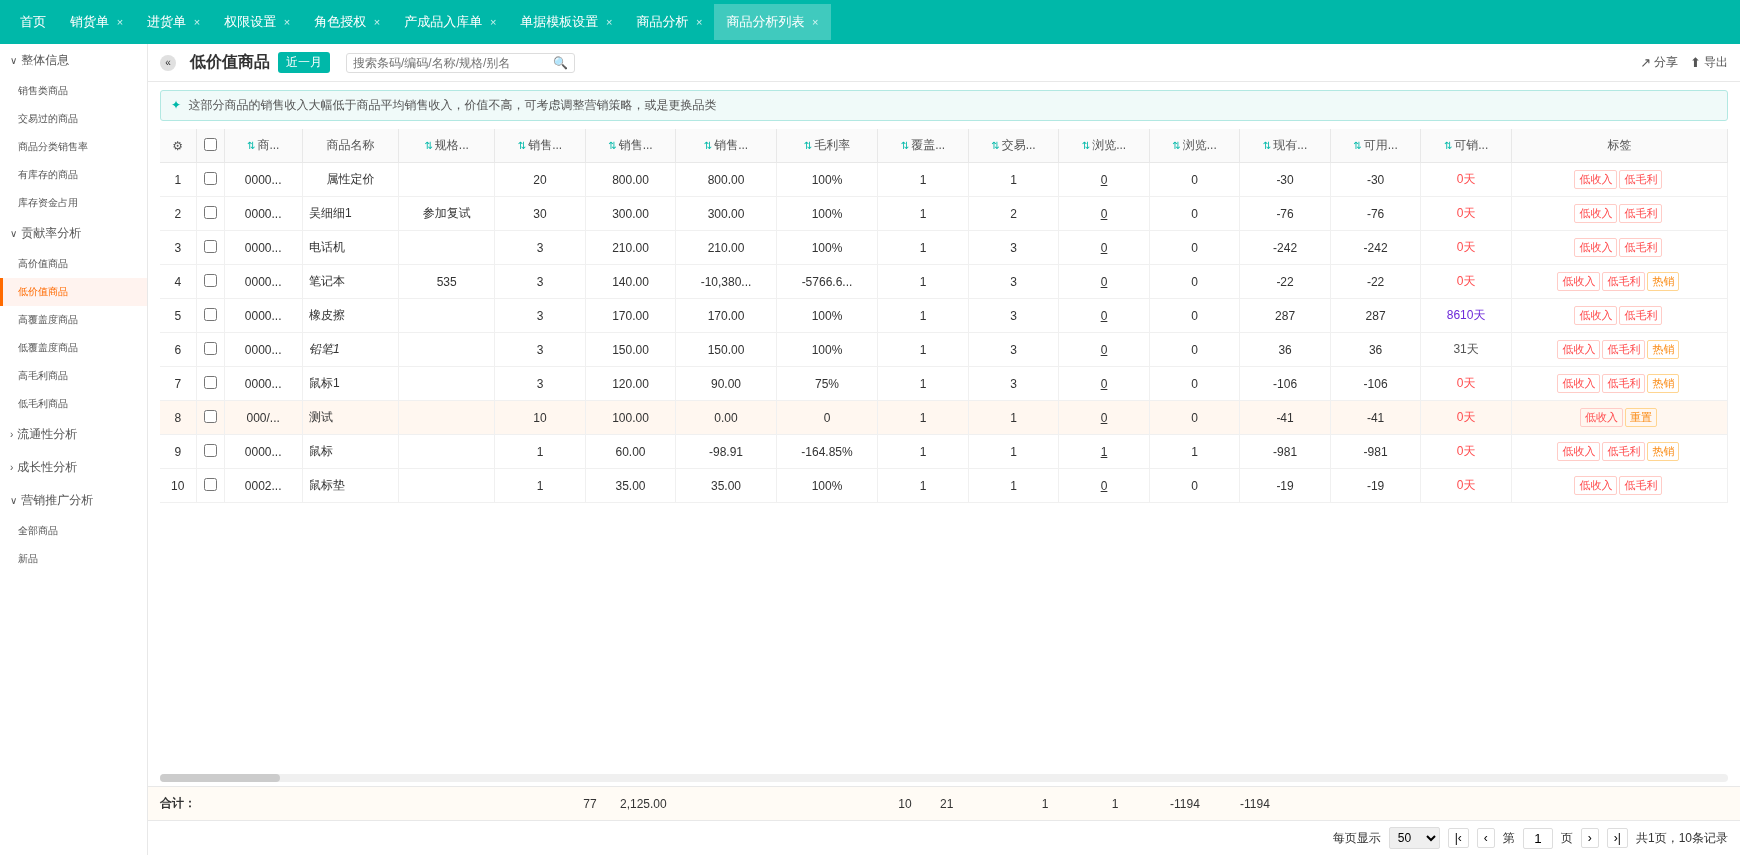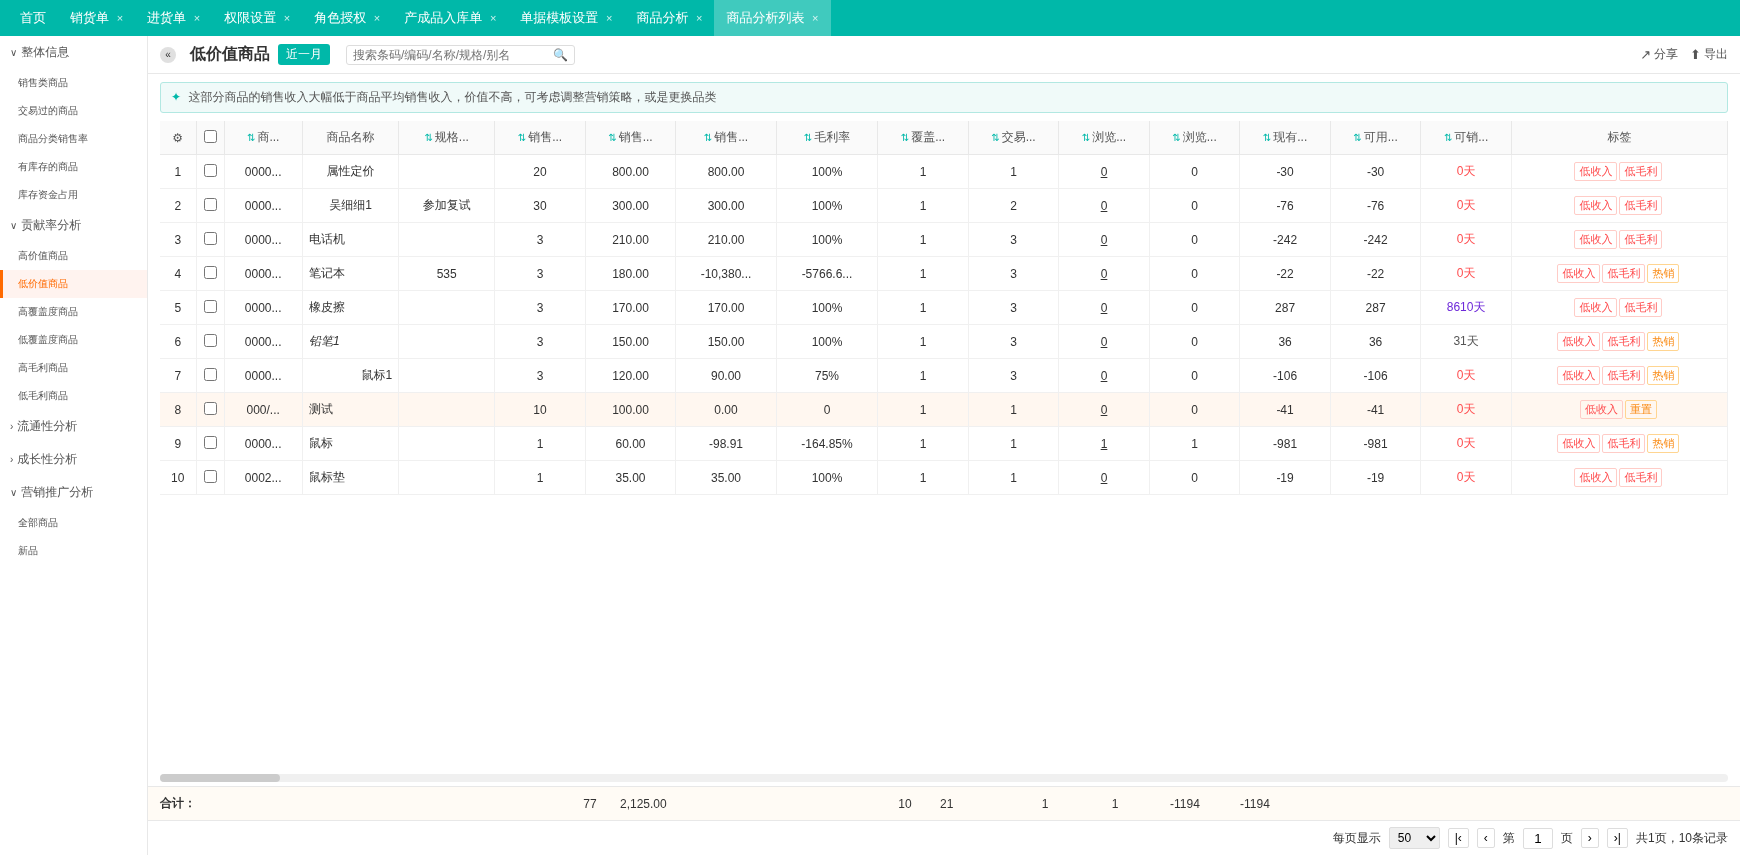--- a/index.html
+++ b/index.html
@@ -3,21 +3,21 @@
   <meta charset="utf-8">
   <style>
     * { box-sizing: border-box; margin: 0; padding: 0; }
     body { font-family: 'Microsoft YaHei', Arial, sans-serif; font-size: 12px; background: #f5f5f5; color: #333; height: 855px; overflow: hidden; display: flex; flex-direction: column; }
 
     
     .top-nav {
       background: #00b8a9;
       display: flex;
       align-items: center;
-      height: 36px;
+      height: 44px;
       padding: 0 8px;
       flex-shrink: 0;
     }
     .nav-item {
       color: #fff;
       padding: 0 12px;
       height: 36px;
       line-height: 36px;
       cursor: pointer;
       font-size: 13px;
@@ -394,21 +394,21 @@
     <td>0</td>
     <td>-30</td>
     <td>-30</td>
     <td style="color:#ff4d4f;">0天</td>
     <td><span class="tag-label tag-red">低收入</span><span class="tag-label tag-red">低毛利</span></td>
   </tr>
             <tr>
     <td>2</td>
     <td><input type="checkbox" style=""></td>
     <td>0000...</td>
-    <td style="text-align:center;margin-left:8px;">吴细细1</td>
+    <td style="text-align:left;margin-left:8px;">吴细细1</td>
     <td>参加复试</td>
     <td>30</td>
     <td>300.00</td>
     <td>300.00</td>
     <td>100%</td>
     <td>1</td>
     <td>2</td>
     <td><span class="underline">0</span></td>
     <td>0</td>
     <td>-76</td>
@@ -435,21 +435,21 @@
     <td style="color:#ff4d4f;">0天</td>
     <td><span class="tag-label tag-red">低收入</span><span class="tag-label tag-red">低毛利</span></td>
   </tr>
             <tr>
     <td>4</td>
     <td><input type="checkbox" style=""></td>
     <td>0000...</td>
     <td style="text-align:left;">笔记本</td>
     <td>535</td>
     <td>3</td>
-    <td>180.00</td>
+    <td>140.00</td>
     <td>-10,380...</td>
     <td>-5766.6...</td>
     <td>1</td>
     <td>3</td>
     <td><span class="underline">0</span></td>
     <td>0</td>
     <td>-22</td>
     <td>-22</td>
     <td style="color:#ff4d4f;">0天</td>
     <td><span class="tag-label tag-red">低收入</span><span class="tag-label tag-red">低毛利</span><span class="tag-label tag-orange">热销</span></td>
@@ -489,21 +489,21 @@
     <td>0</td>
     <td>36</td>
     <td>36</td>
     <td style="color:#555;">31天</td>
     <td><span class="tag-label tag-red">低收入</span><span class="tag-label tag-red">低毛利</span><span class="tag-label tag-orange">热销</span></td>
   </tr>
             <tr>
     <td>7</td>
     <td><input type="checkbox" style=""></td>
     <td>0000...</td>
-    <td style="text-align:right;">鼠标1</td>
+    <td style="text-align:left;">鼠标1</td>
     <td></td>
     <td>3</td>
     <td>120.00</td>
     <td>90.00</td>
     <td>75%</td>
     <td>1</td>
     <td>3</td>
     <td><span class="underline">0</span></td>
     <td>0</td>
     <td>-106</td>

